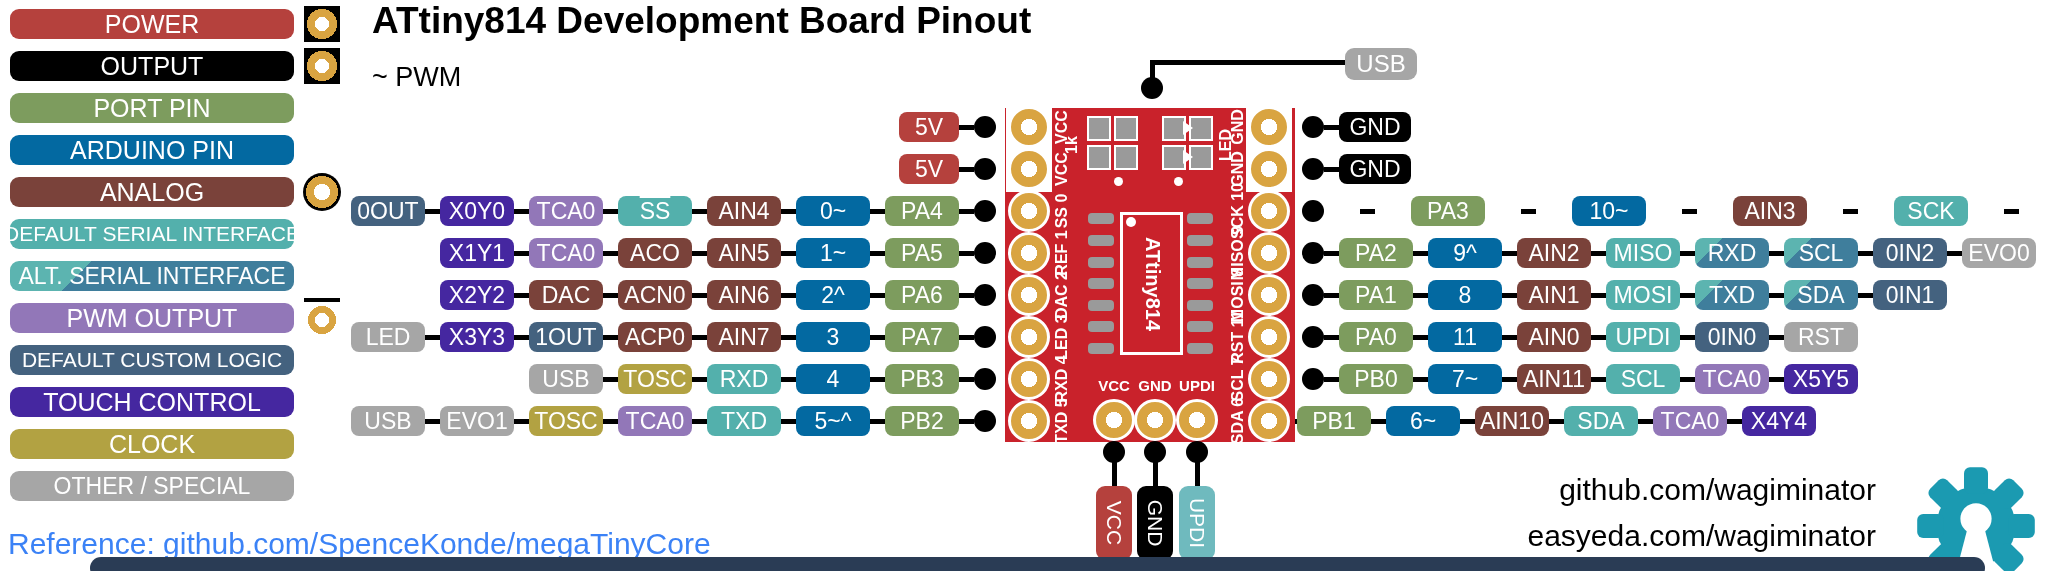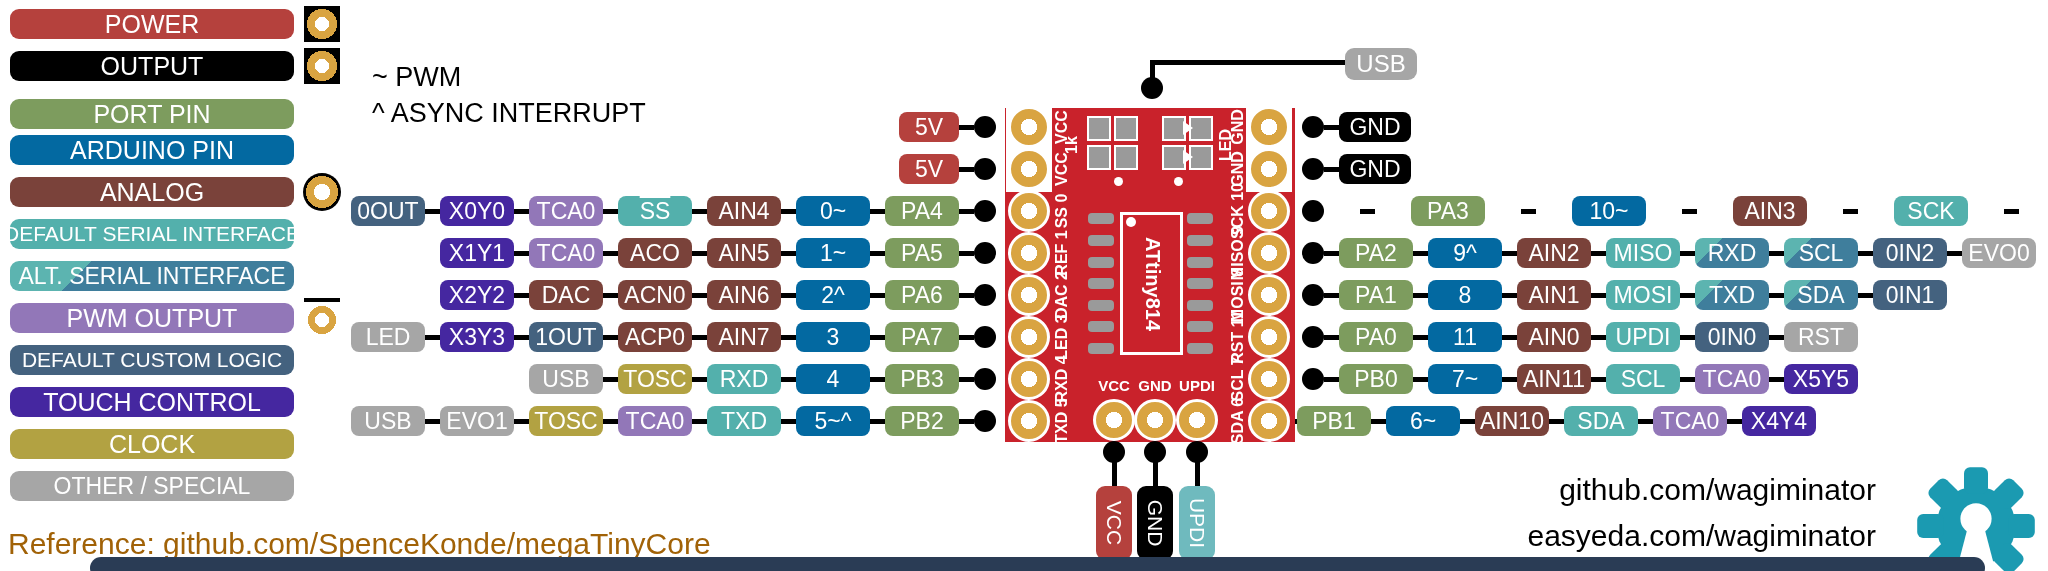--- a/index.html
+++ b/index.html
@@ -36,21 +36,21 @@
   .pad-ico{position:absolute;width:36px;height:36px;
         background:radial-gradient(circle,#fff 0 7px,#d9a441 7px 15px,#000 15px);}
   .pad-ico.round{border-radius:50%;width:38px;height:38px;
         background:radial-gradient(circle,#fff 0 8px,#d9a441 8px 16px,#000 16px);}
   .pad-ico.pwm{width:30px;height:30px;
         background:radial-gradient(circle,#fff 0 7px,#d9a441 7px 14px,transparent 14px);}
   .pwm-bar{position:absolute;width:36px;height:4px;background:#000;}
   
   .title{position:absolute;left:372px;top:0px;font-size:37px;font-weight:bold;color:#000;}
   .note{position:absolute;left:372px;font-size:27px;color:#000;}
-  .footer-ref{position:absolute;left:8px;top:527px;font-size:30px;color:#a16207;}
+  .footer-ref{position:absolute;left:8px;top:527px;font-size:30px;color:#3b82f6;}
   .footer-right{position:absolute;right:172px;font-size:30px;color:#000;text-align:right;}
   
   #board{position:absolute;left:1005px;top:108px;width:290px;height:334px;background:#c9222b;}
   .bpad{position:absolute;width:42px;height:42px;border:3px solid #fff;border-radius:50%;
         box-sizing:border-box;background:radial-gradient(circle,#fff 0 8px,#d9a441 8px);}
   .bpad-sq{position:absolute;width:46px;height:46px;background:#fff;}
   .silk{position:absolute;width:60px;height:20px;color:#fff;font-weight:bold;font-size:16px;
         text-align:center;transform:rotate(-90deg);white-space:nowrap;line-height:20px;}
   .silk-h{position:absolute;color:#fff;font-weight:bold;font-size:15px;transform:translateX(-50%);}
   #ic{position:absolute;left:1120px;top:212px;width:63px;height:143px;border:3px solid #fff;
@@ -72,29 +72,29 @@
   .line{position:absolute;background:#000;}
   #usb-badge{position:absolute;left:1345px;top:48px;width:72px;height:32px;border-radius:9px;
         display:flex;align-items:center;justify-content:center;color:#fff;font-size:24px;}
   #bottom-bar{position:absolute;left:90px;top:557px;width:1895px;height:22px;border-radius:11px;background:#2a3c55;}
 </style>
 </head>
 <body>
 
 <div id="canvas">
 
+  <div class="title">ATtiny814 Development Board Pinout</div>
   <div class="note" style="top:62px">~ PWM</div>
-  <div class="note" style="top:98px">^ ASYNC INTERRUPT</div>
 
   <div id="legend">
       <div class="legend-badge t-power" style="top: 9px;">POWER</div>
       <div class="pad-ico" style="left: 304px; top: 6px;"></div>
       <div class="legend-badge t-ground" style="top: 51px;">OUTPUT</div>
       <div class="pad-ico" style="left: 304px; top: 48px;"></div>
-      <div class="legend-badge t-port" style="top: 99px;">PORT PIN</div>
+      <div class="legend-badge t-port" style="top: 93px;">PORT PIN</div>
       <div class="legend-badge t-arduino" style="top: 135px;">ARDUINO PIN</div>
       <div class="legend-badge t-analog" style="top: 177px;">ANALOG</div>
       <div class="pad-ico round" style="left: 303px; top: 173px;"></div>
       <div class="legend-badge t-serial sm" style="top: 219px;">DEFAULT SERIAL INTERFACE</div>
       <div class="legend-badge t-altserial md" style="top: 261px;">ALT. SERIAL INTERFACE</div>
       <div class="legend-badge t-pwm" style="top: 303px;">PWM OUTPUT</div>
       <div class="pwm-bar" style="left: 304px; top: 298px;"></div>
       <div class="pad-ico pwm" style="left: 307px; top: 305px;"></div>
       <div class="legend-badge t-logic sm" style="top: 345px;">DEFAULT CUSTOM LOGIC</div>
       <div class="legend-badge t-touch" style="top: 387px;">TOUCH CONTROL</div>

